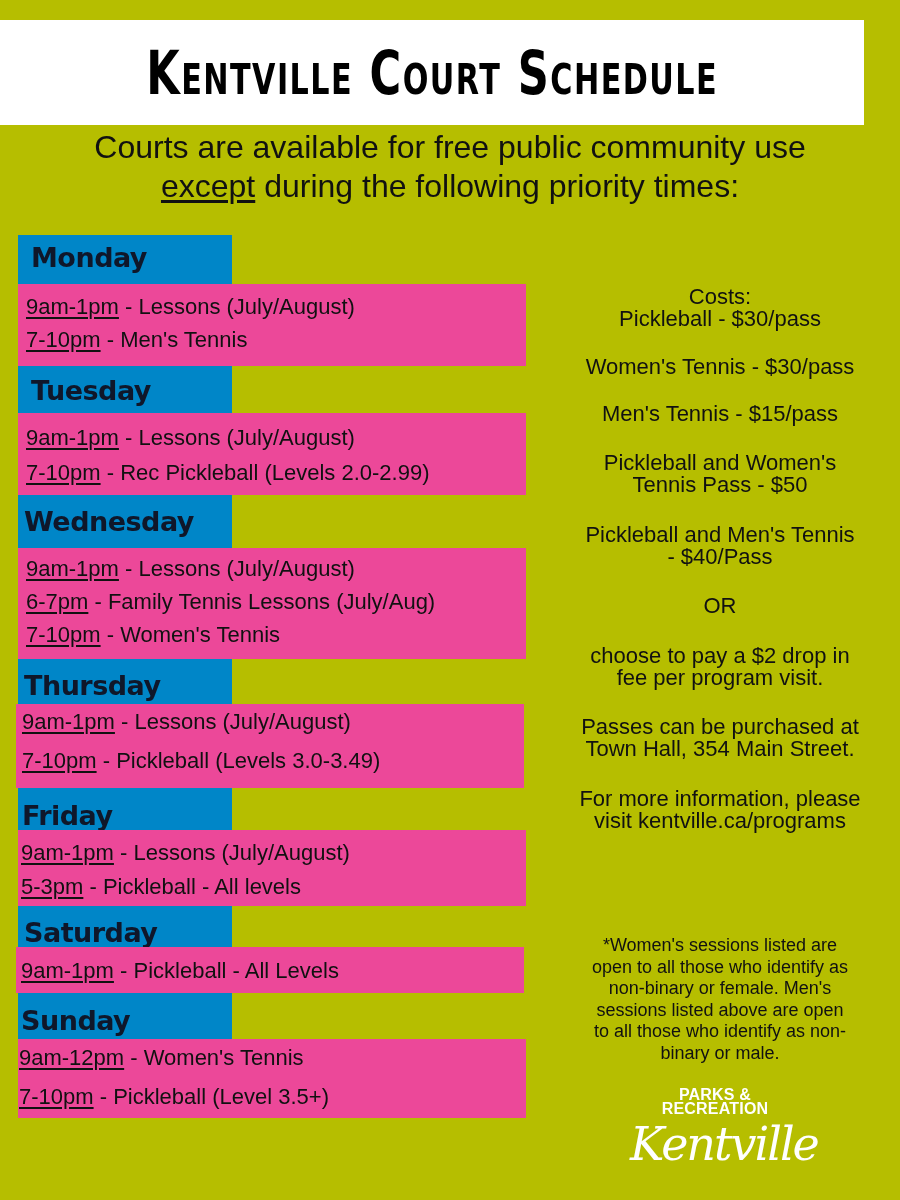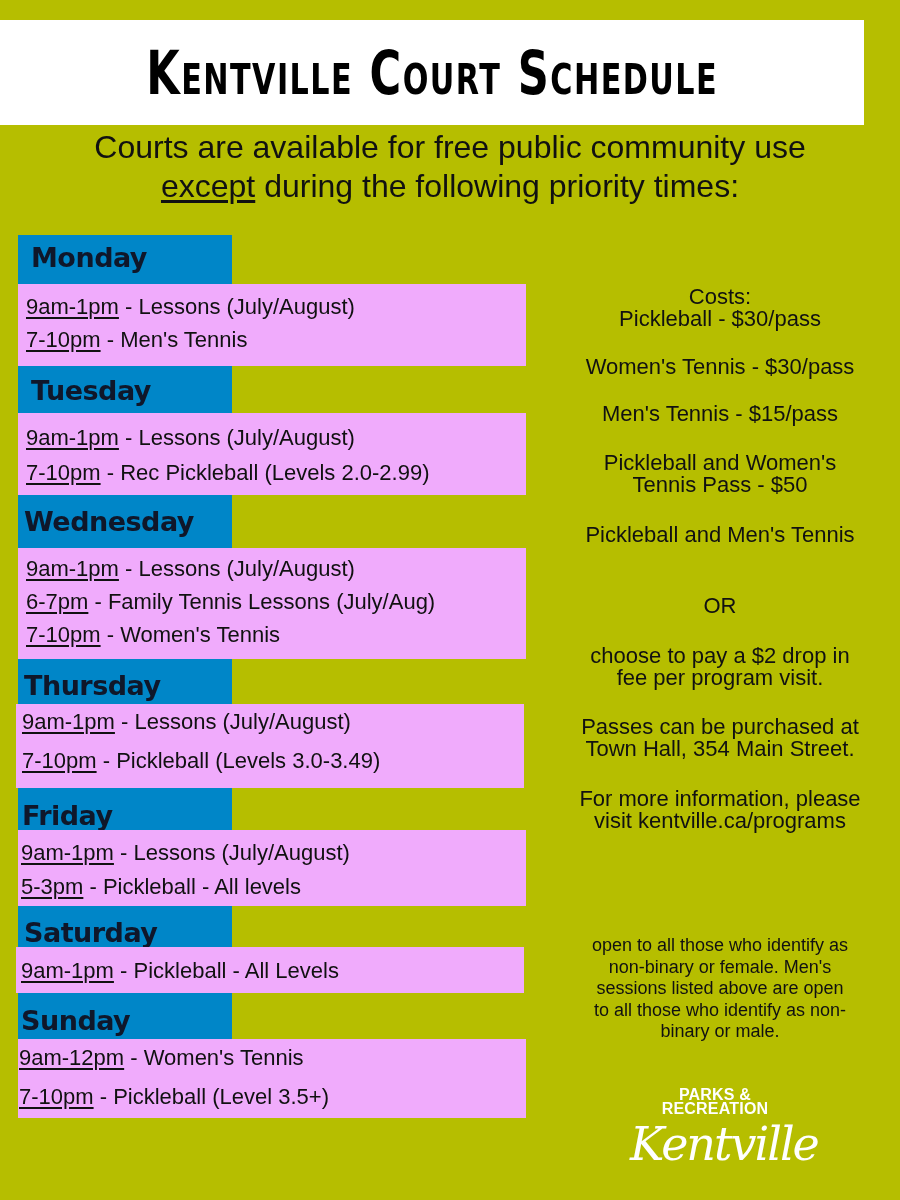--- a/index.html
+++ b/index.html
@@ -35,21 +35,21 @@
     .subtitle u { text-decoration: underline; text-underline-offset: 3px; }
     .day-header {
       position: absolute; left: 18px; width: 214px;
       background: #0086c8;
     }
     .day-name {
       position: absolute; font-family: "DejaVu Sans", sans-serif; font-weight: bold;
       font-size: 27px; color: #0f172a; white-space: nowrap; letter-spacing: -0.5px;
     }
     .day-box {
-      position: absolute; left: 18px; width: 508px; background: #f0abfc;
+      position: absolute; left: 18px; width: 508px; background: #ec4899;
     }
     .entry {
       position: absolute; left: 8px; font-size: 22px; white-space: nowrap; color: #111;
       font-family: "Liberation Sans", sans-serif;
     }
     .entry .time { text-decoration: underline; text-underline-offset: 3px; }
     .info {
       position: absolute; left: 540px; width: 360px; text-align: center;
       font-size: 22px; line-height: 22px; color: #111;
     }
@@ -143,36 +143,38 @@
 </div>
 <div class="info" style="top:403px;">
   <div>Men's Tennis - $15/pass</div>
 </div>
 <div class="info" style="top:452px;">
   <div>Pickleball and Women's</div>
   <div>Tennis Pass - $50</div>
 </div>
 <div class="info" style="top:524px;">
   <div>Pickleball and Men's Tennis</div>
+  <div>- $40/Pass</div>
 </div>
 <div class="info" style="top:595px;">OR</div>
 <div class="info" style="top:645px;">
   <div>choose to pay a $2 drop in</div>
   <div>fee per program visit.</div>
 </div>
 <div class="info" style="top:716px;">
   <div>Passes can be purchased at</div>
   <div>Town Hall, 354 Main Street.</div>
 </div>
 <div class="info" style="top:788px;">
   <div>For more information, please</div>
   <div>visit kentville.ca/programs</div>
 </div>
 
 <div class="note">
+  <div>*Women's sessions listed are</div>
   <div>open to all those who identify as</div>
   <div>non-binary or female. Men's</div>
   <div>sessions listed above are open</div>
   <div>to all those who identify as non-</div>
   <div>binary or male.</div>
 </div>
 
 <div class="logo">
   <div class="logo-sub">PARKS &amp;</div>
   <div class="logo-sub">RECREATION</div>

